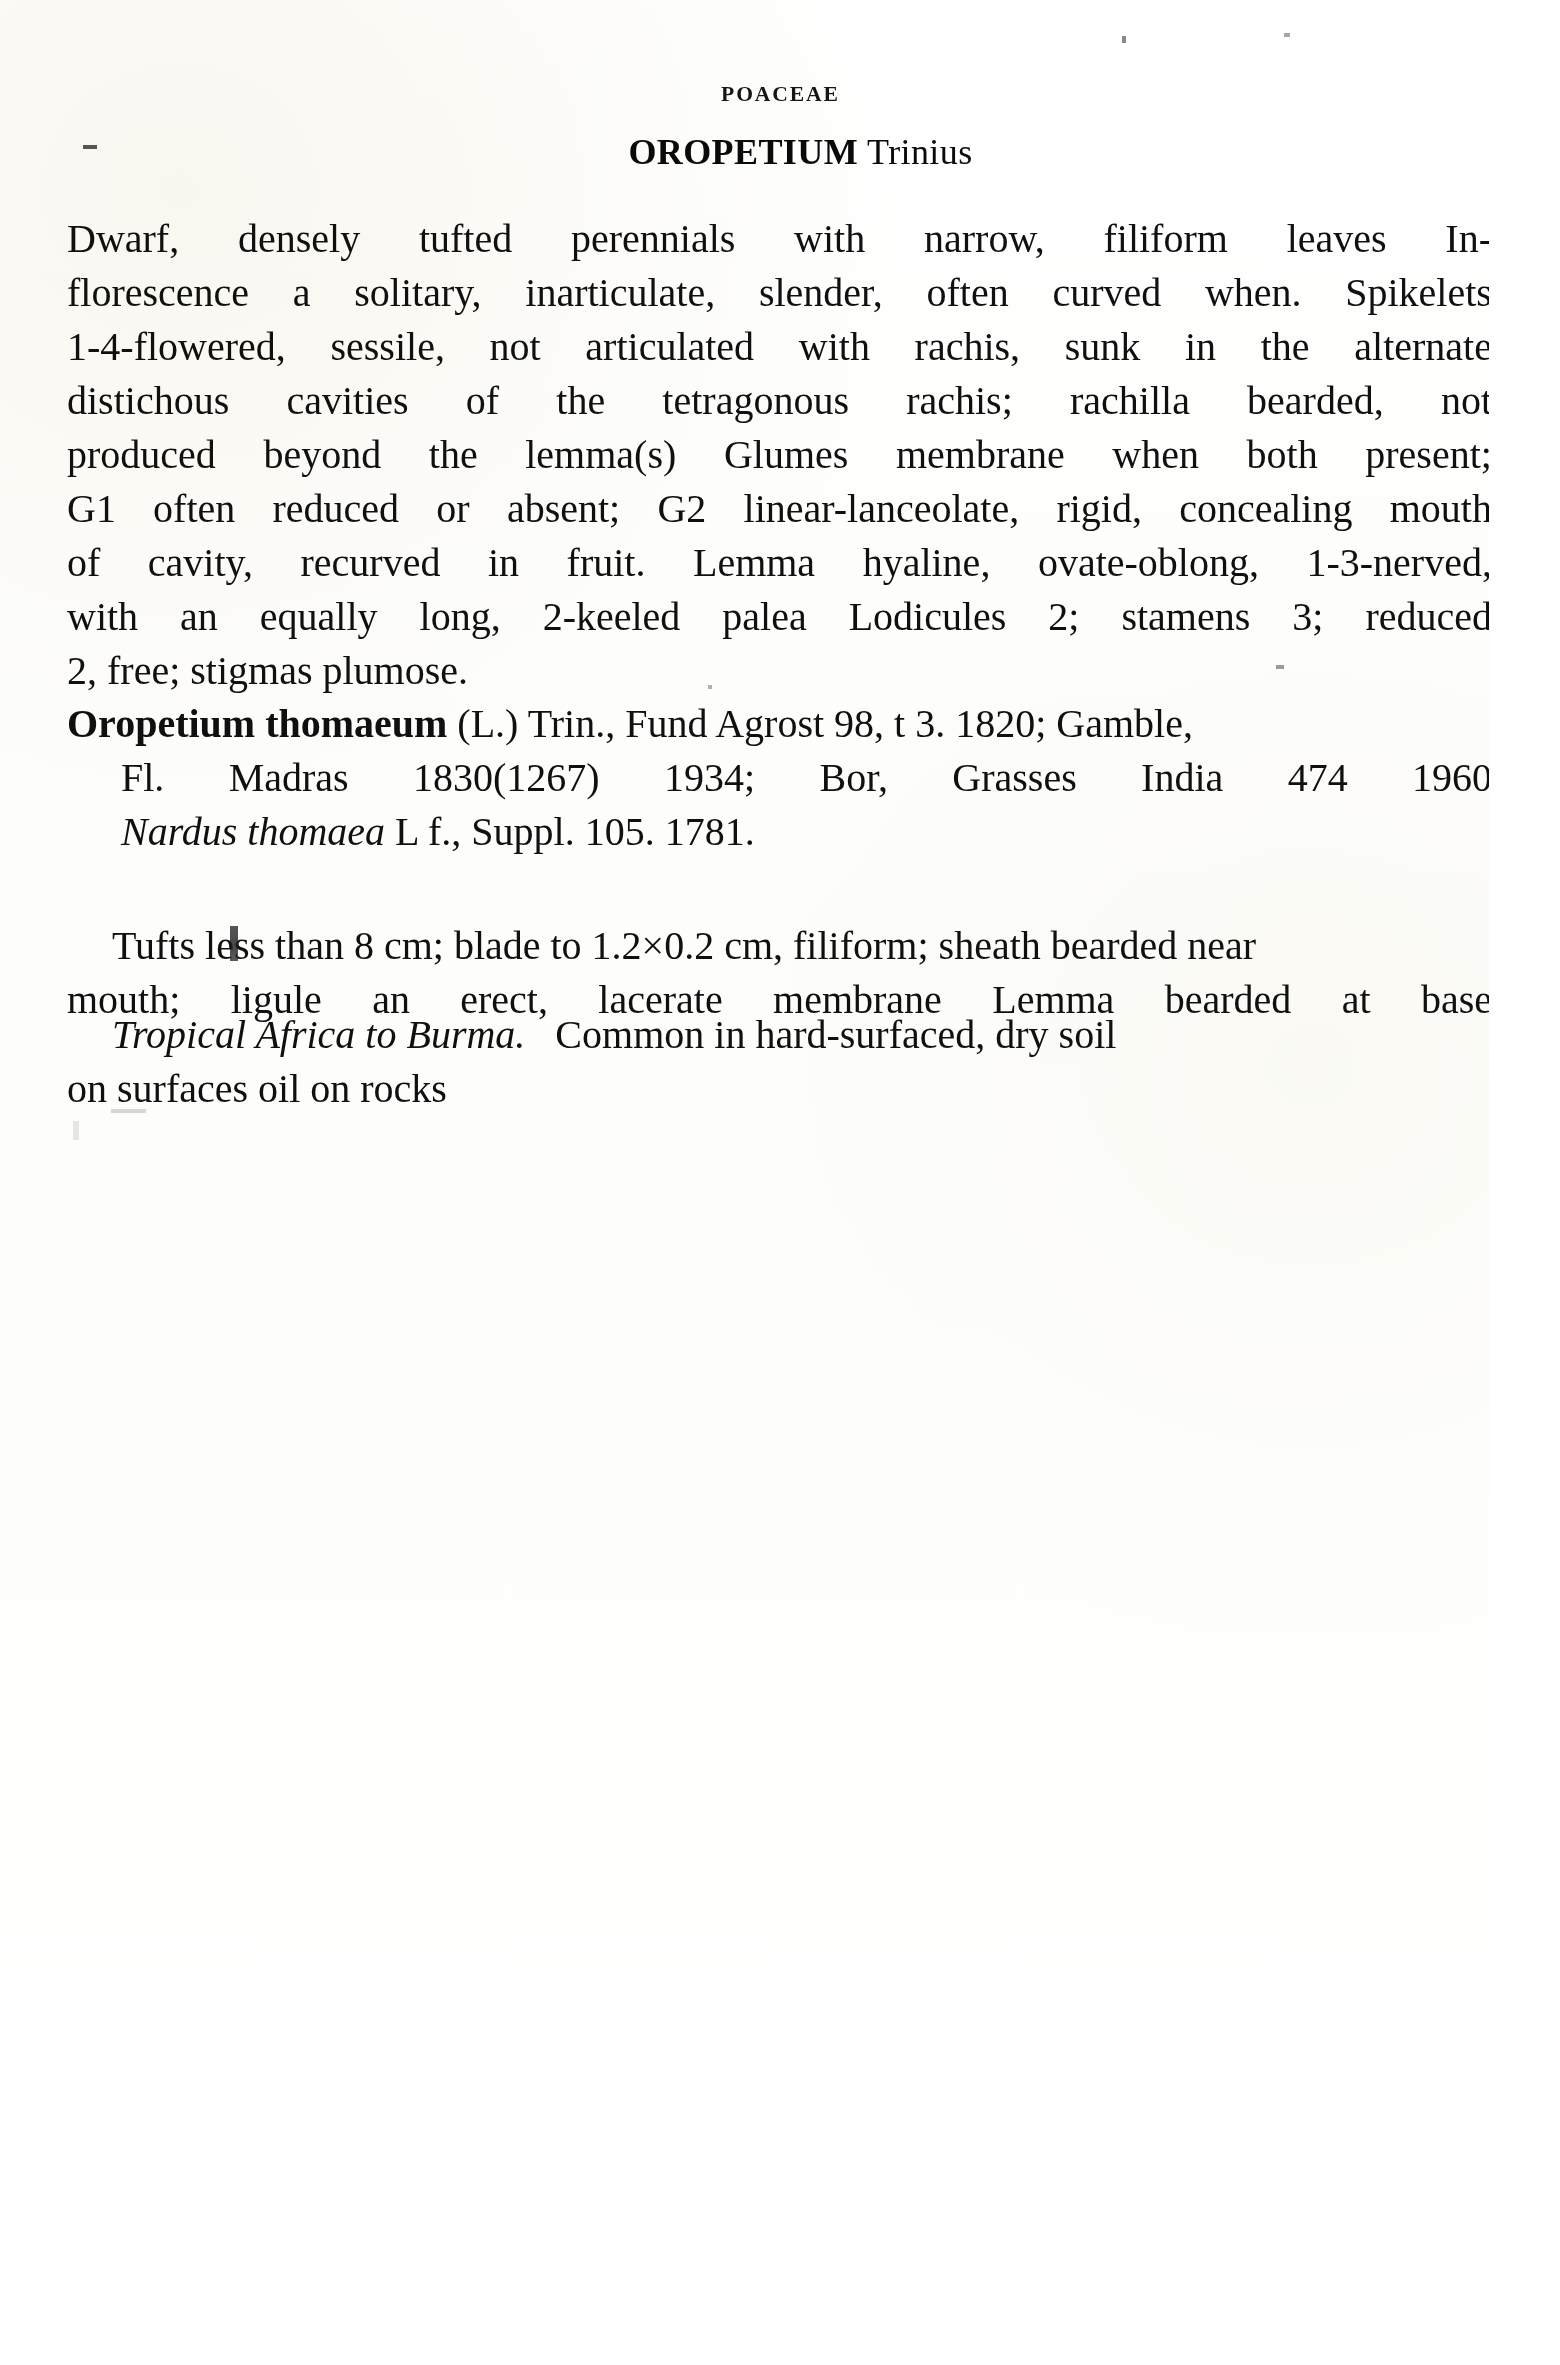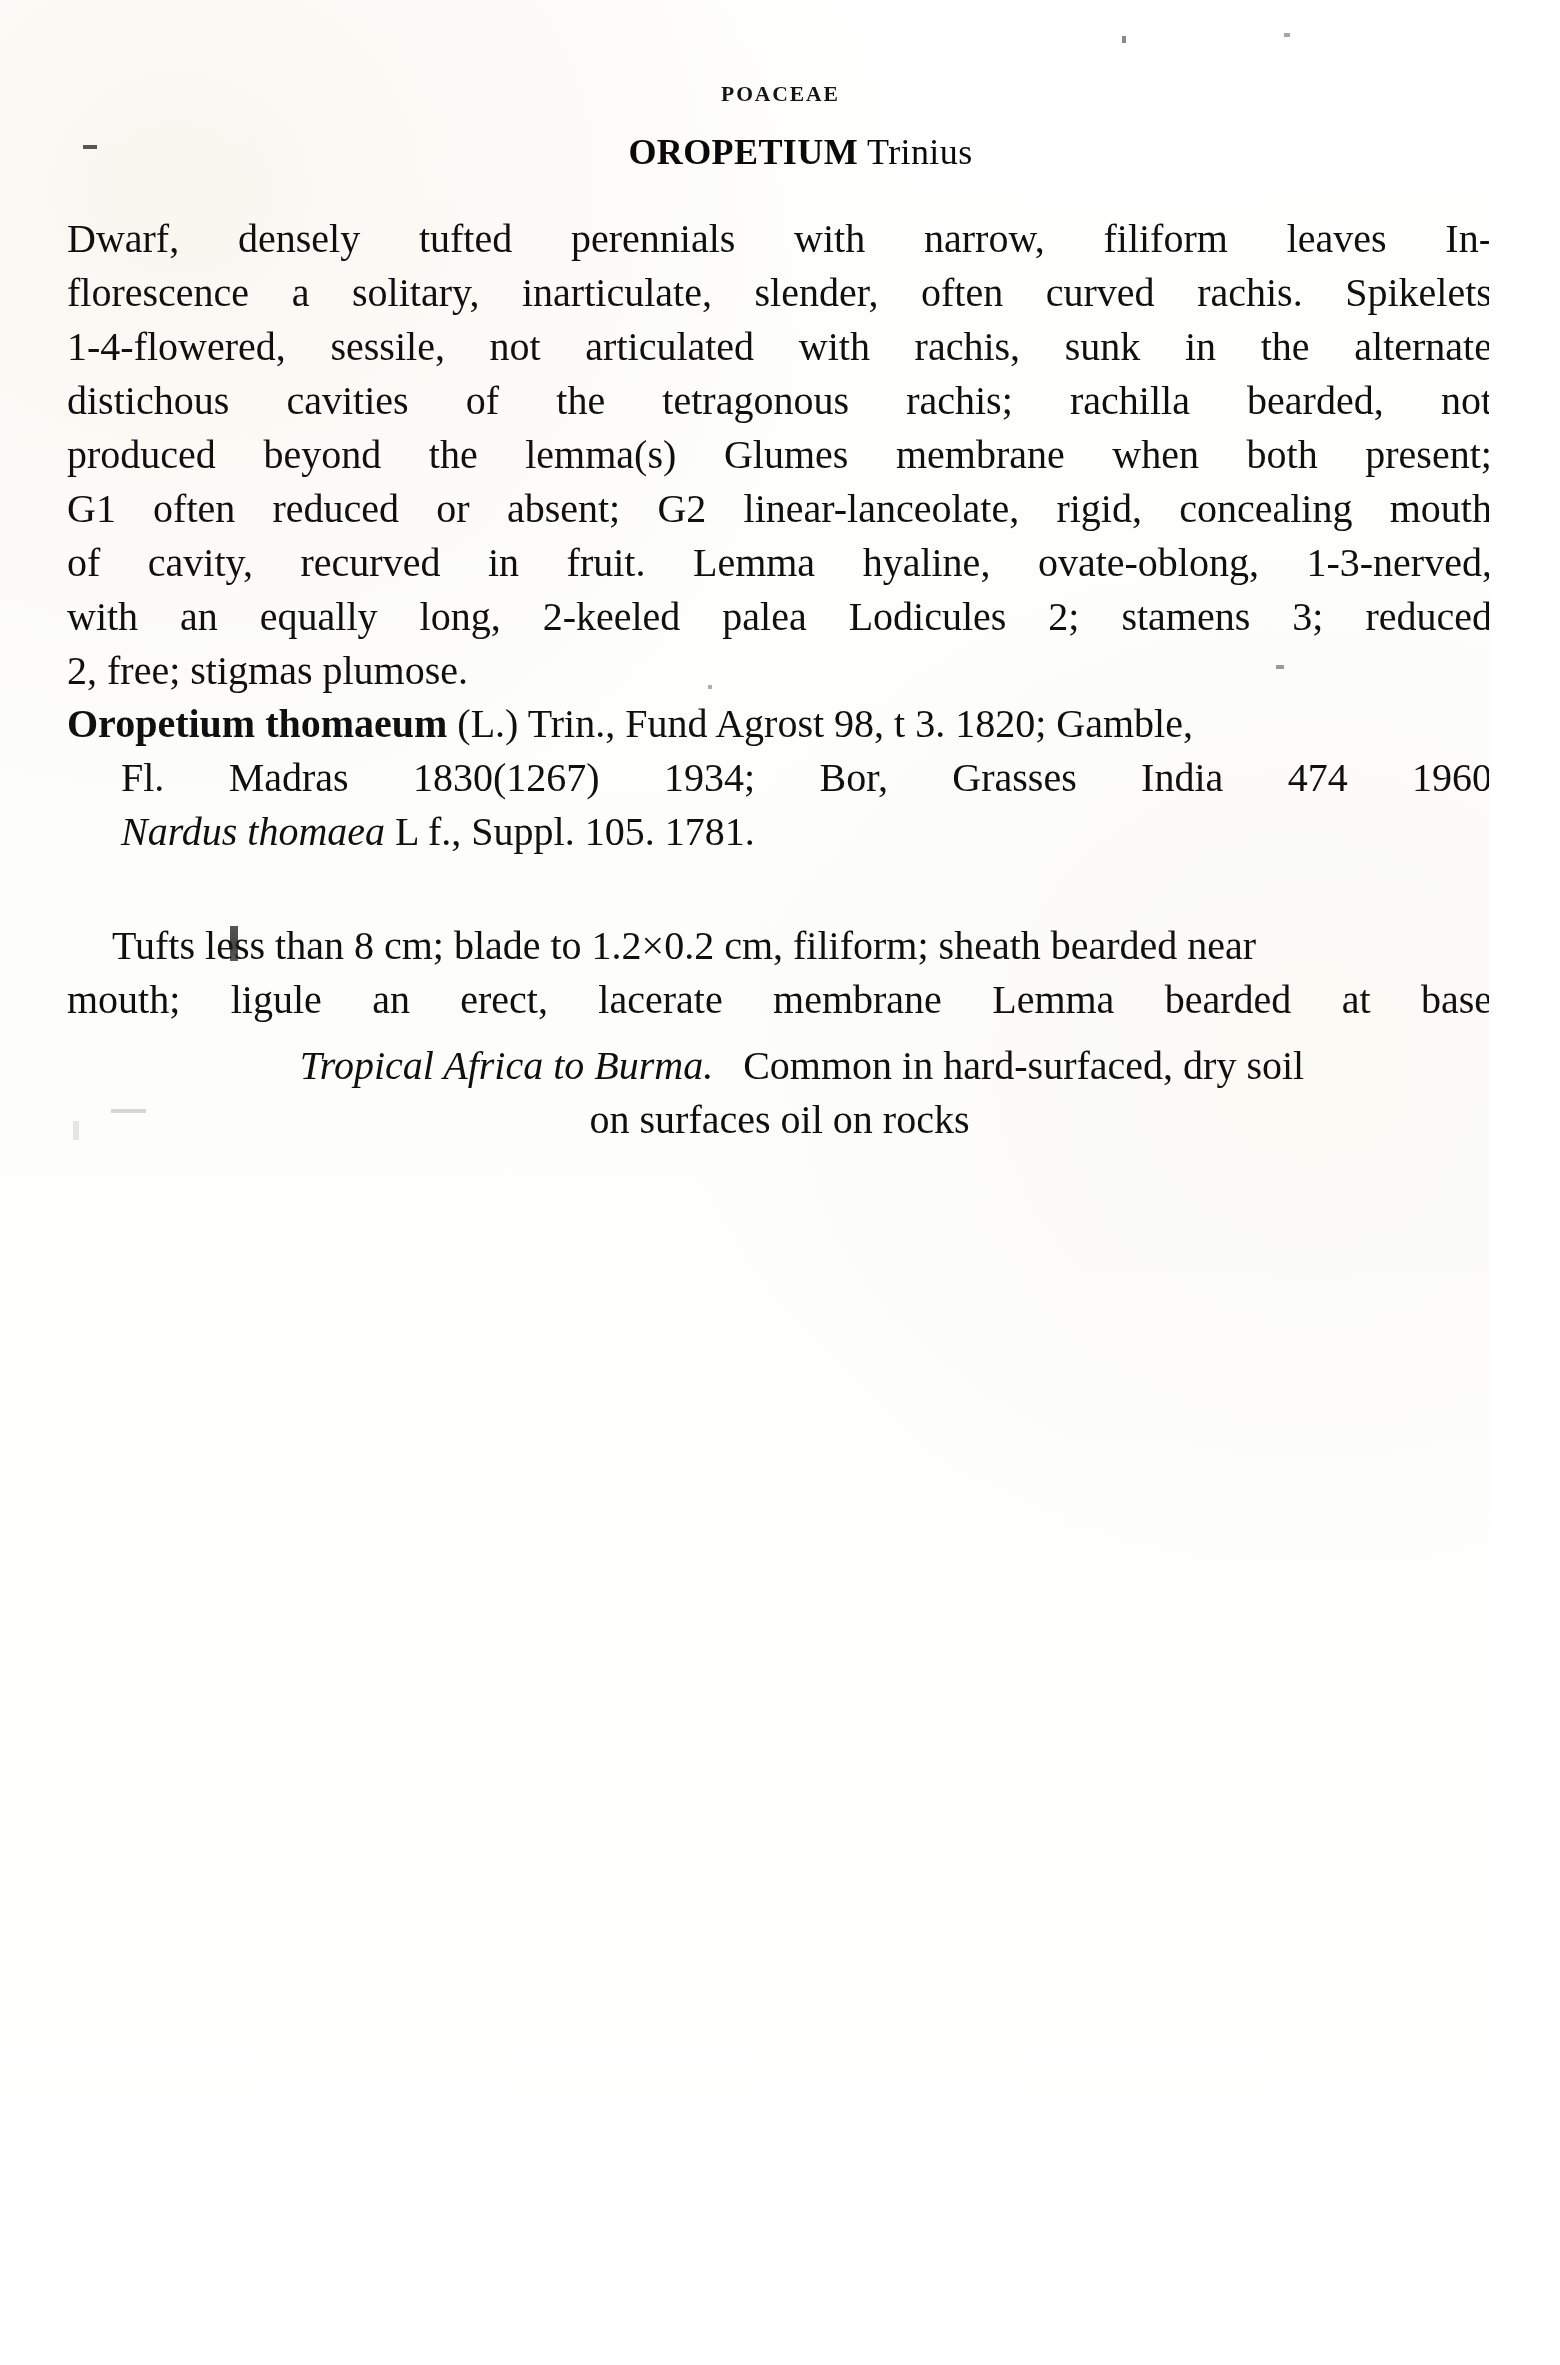--- a/index.html
+++ b/index.html
@@ -86,21 +86,21 @@
   .jline > span { display: inline-block; }
 
   
   #species-entry { top: 697px; }
   .indent-hang { padding-left: 54px; }
   .indent-para { padding-left: 45px; }
   .bold { font-weight: bold; }
   .ital { font-style: italic; }
 
   #species-desc { top: 919px; }
-  #distribution { top: 1039px; text-align: center; }
+  #distribution { top: 1008px; }
 
   
   .speck {
     position: absolute;
     background: #3a3a3a;
     opacity: 0.72;
     pointer-events: none;
   }
   #speck-margin-left-title {
     left: 83px; top: 145px; width: 14px; height: 4.3px; opacity: 0.85;
@@ -157,21 +157,21 @@
         <span>In-</span>
       </div>
     <div class="jline" id="gl1">
         <span>florescence</span>
         <span>a</span>
         <span>solitary,</span>
         <span>inarticulate,</span>
         <span>slender,</span>
         <span>often</span>
         <span>curved</span>
-        <span>rachis.</span>
+        <span>when.</span>
         <span>Spikelets</span>
       </div>
     <div class="jline" id="gl2">
         <span>1-4-flowered,</span>
         <span>sessile,</span>
         <span>not</span>
         <span>articulated</span>
         <span>with</span>
         <span>rachis,</span>
         <span>sunk</span>

